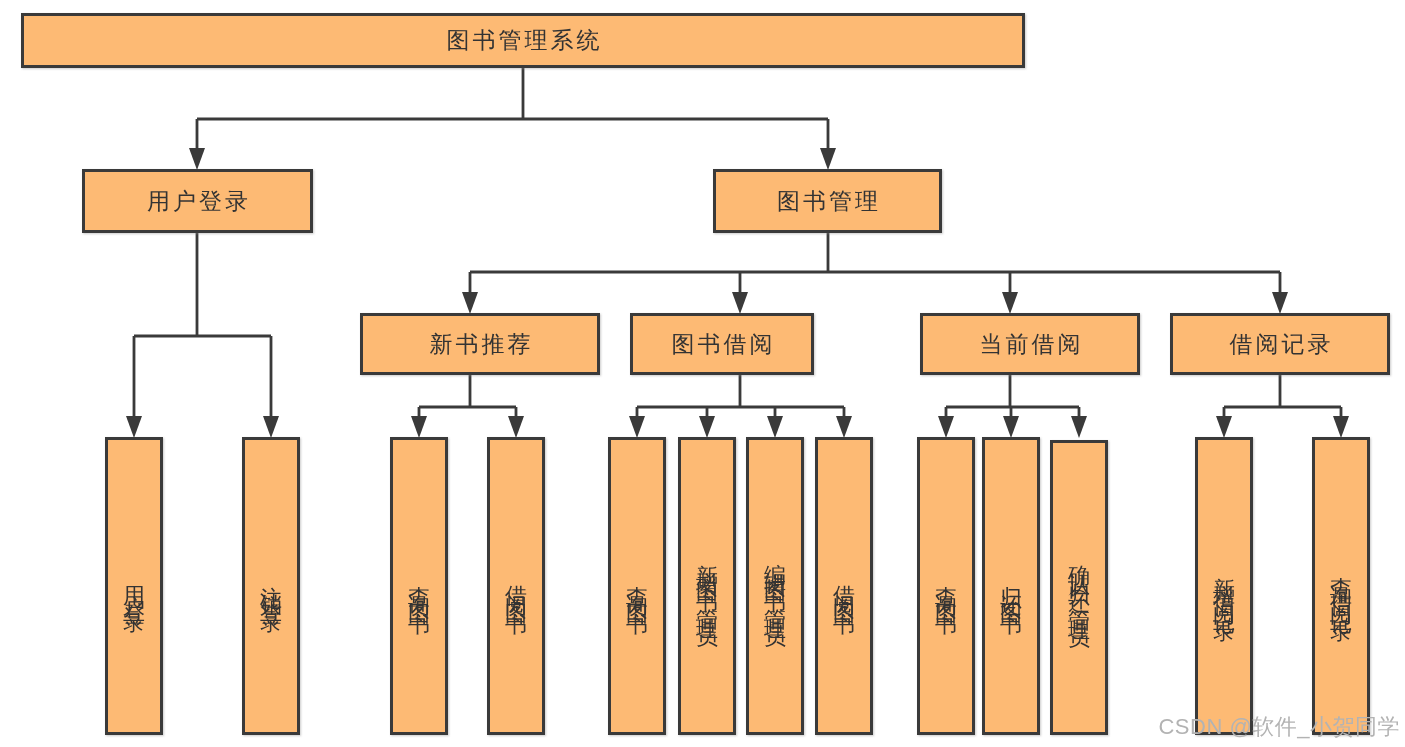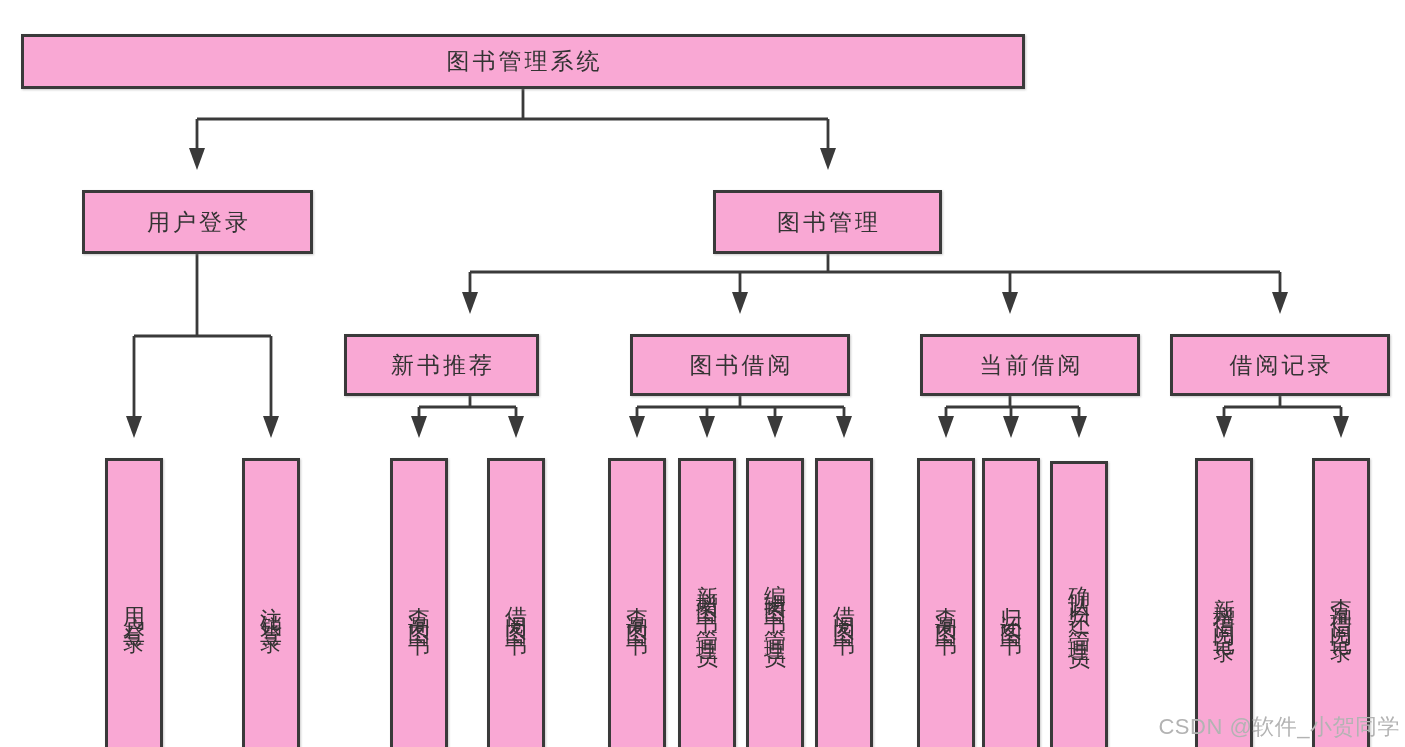--- a/index.html
+++ b/index.html
@@ -21,27 +21,26 @@
   .wires { position: absolute; left: 0; top: 0; width: 1405px; height: 747px; }
   .wires path {
     fill: none;
     stroke: var(--line);
     stroke-width: 2.8px;
   }
   .wires polygon { fill: var(--line); stroke: none; }
   .node {
     position: absolute;
     border: 3px solid var(--line);
-    background: #f9a8d4;
+    background: #fdba74;
     display: flex;
     align-items: center;
     justify-content: center;
     color: var(--text);
     box-shadow: 1px 1px 2px rgba(140,140,140,0.45);
-    margin-top: 21px;
   }
   .hbox {
     font-size: 23px;
     letter-spacing: 3px;
     text-indent: 3px;
     white-space: nowrap;
   }
   .vbox { z-index: 1; }
   .vtext {
     writing-mode: vertical-rl;
@@ -110,22 +109,22 @@
       <polygon points="1216,416 1232,416 1224,438"></polygon>
       <polygon points="1333,416 1349,416 1341,438"></polygon>
     </g>
   </svg>
 
   <div class="node hbox" style="left:21px; top:13px; width:1004px; height:55px">图书管理系统</div>
 
   <div class="node hbox" style="left:82px; top:169px; width:231px; height:64px">用户登录</div>
   <div class="node hbox" style="left:713px; top:169px; width:229px; height:64px">图书管理</div>
 
-  <div class="node hbox" style="left:344px; top:313px; width:195px; height:62px">新书推荐</div>
-  <div class="node hbox" style="left:630px; top:313px; width:220px; height:62px">图书借阅</div>
+  <div class="node hbox" style="left:360px; top:313px; width:240px; height:62px">新书推荐</div>
+  <div class="node hbox" style="left:630px; top:313px; width:184px; height:62px">图书借阅</div>
   <div class="node hbox" style="left:920px; top:313px; width:220px; height:62px">当前借阅</div>
   <div class="node hbox" style="left:1170px; top:313px; width:220px; height:62px">借阅记录</div>
 
   <div class="node vbox" style="left:105px; top:437px; width:58px; height:298px">
     <span class="vtext">用户登录</span>
   </div>
   <div class="node vbox" style="left:242px; top:437px; width:58px; height:298px">
     <span class="vtext">注销登录</span>
   </div>
 

